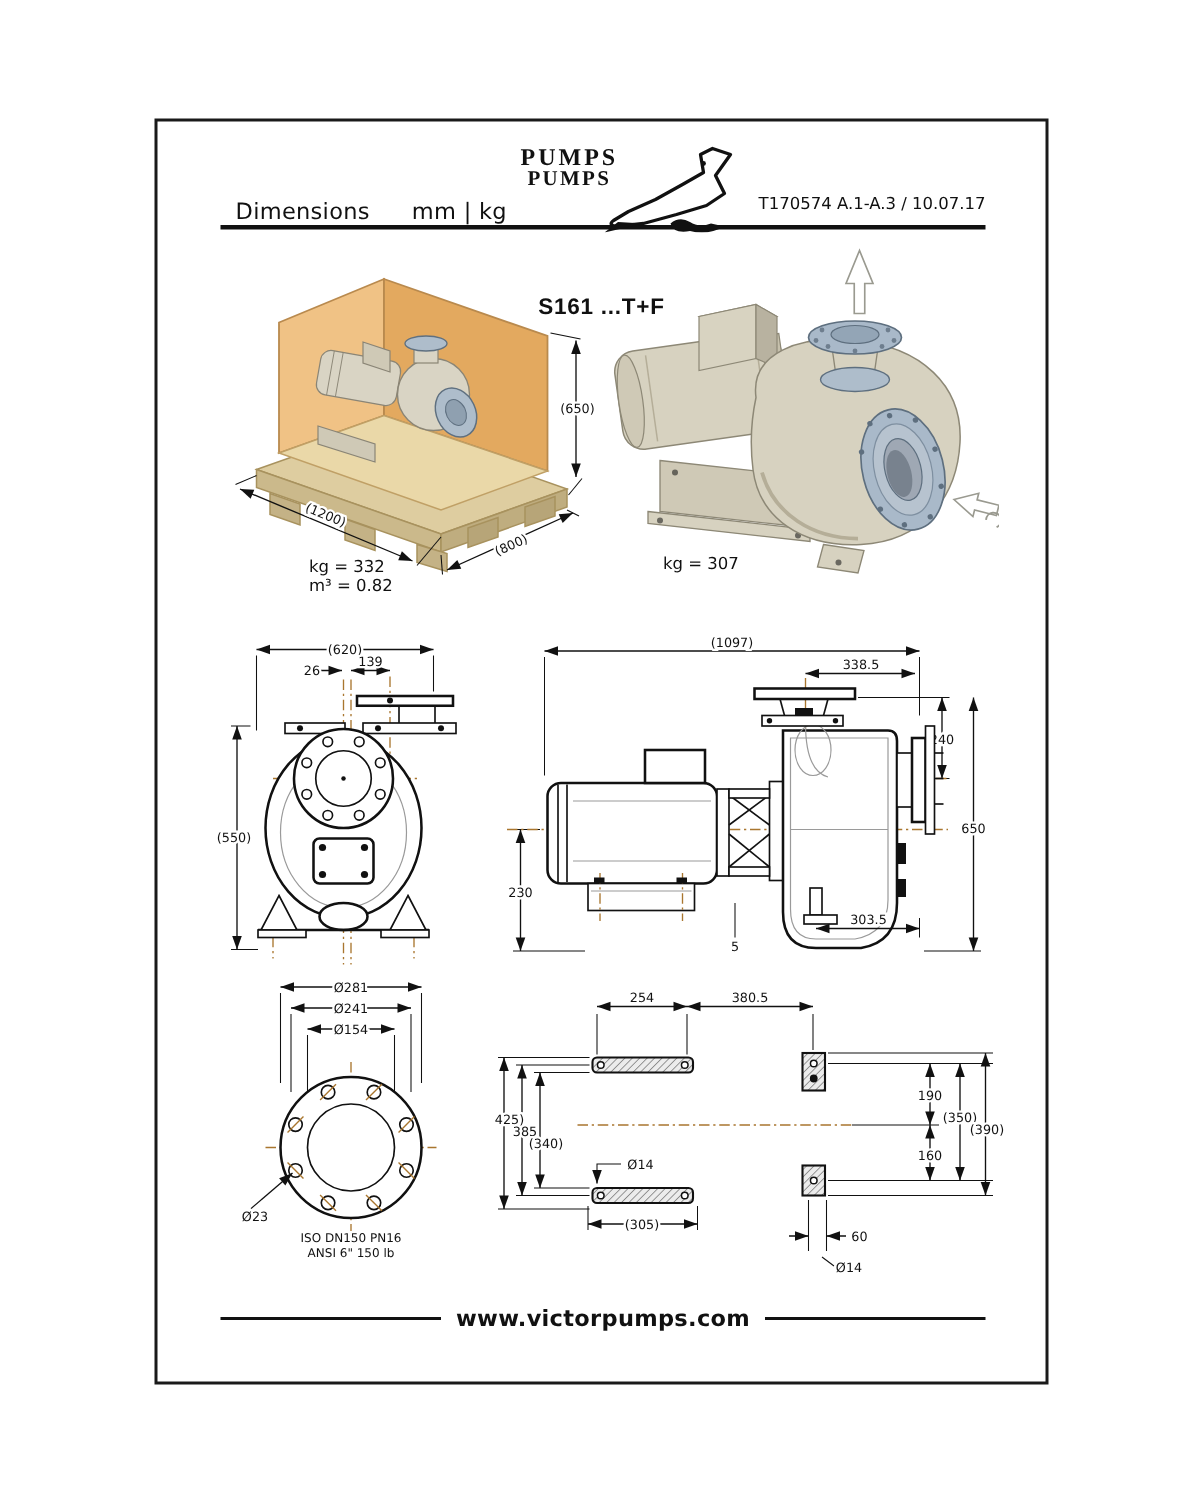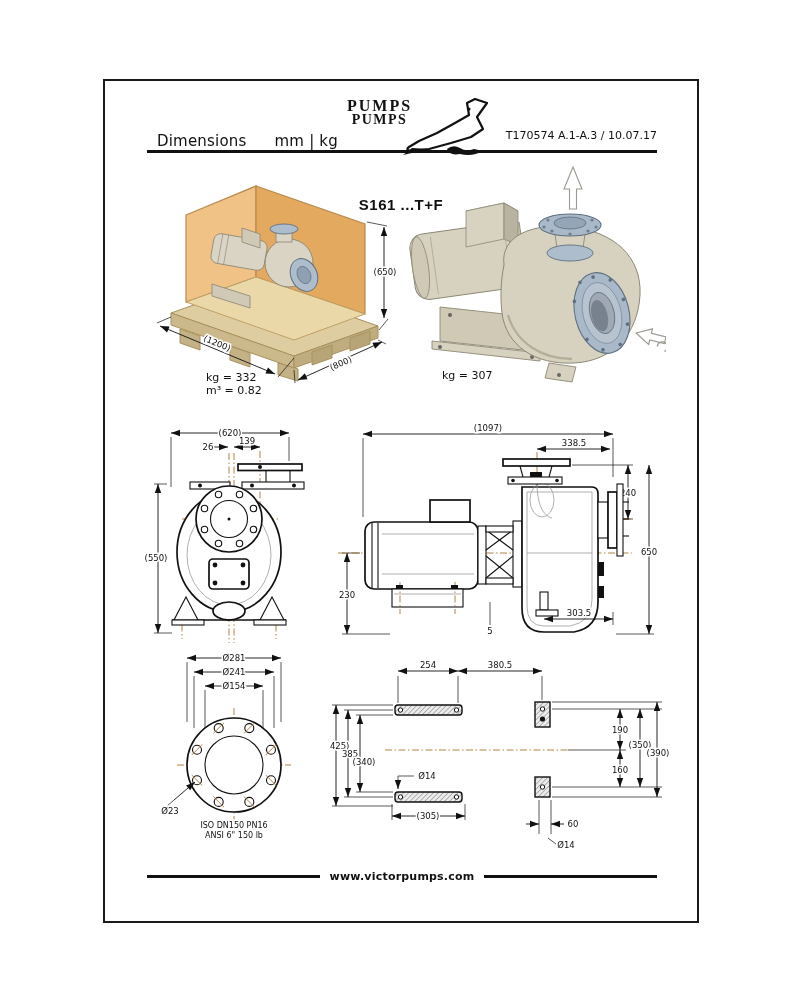--- a/index.html
+++ b/index.html
@@ -13,21 +13,21 @@
   .doc-ref{left:292px;top:48px;width:260px;text-align:right;font-size:11px;}
   .logo{left:236px;top:12px;width:150px;height:58px;}
   .logo-txt{position:absolute;left:6px;top:6px;font-family:"Liberation Serif",serif;font-weight:bold;
             font-size:16px;line-height:14px;letter-spacing:2px;}
   .logo-txt .l2{font-size:14px;letter-spacing:1.5px;text-align:center;}
   .logo-bird{position:absolute;left:62px;top:0px;}
   .title{left:196px;top:88px;width:200px;text-align:center;font-weight:bold;font-size:15px;
          font-family:"Liberation Sans",sans-serif;letter-spacing:.5px;margin-top:27px;}
   .footer{left:42px;top:789px;width:510px;display:flex;align-items:center;gap:10px;}
   .footer .ln{flex:1;height:2.5px;background:#111;}
-  .footer .url{font-size:11px;font-weight:bold;letter-spacing:.2px;}
+  .footer .url{font-size:15px;font-weight:bold;letter-spacing:.2px;}
   svg text{font-family:"DejaVu Sans",sans-serif;}
   .dt{font-size:8.5px;fill:#111;paint-order:stroke;stroke:#fff;stroke-width:3px;text-anchor:middle;}
   .lbl{font-size:11px;fill:#111;}
   .dml{stroke:#111;stroke-width:.9;fill:none;}
   .ext{stroke:#111;stroke-width:.7;fill:none;}
   .cl{stroke:#A9762F;stroke-width:.9;fill:none;stroke-dasharray:7 2.5 1.5 2.5;}
   .o2{stroke:#111;stroke-width:1.7;fill:#fff;}
   .o1{stroke:#111;stroke-width:1.1;fill:#fff;}
   .of{stroke:#111;stroke-width:1.1;fill:none;}
   .thin{stroke:#9a9a9a;stroke-width:.8;fill:none;}

